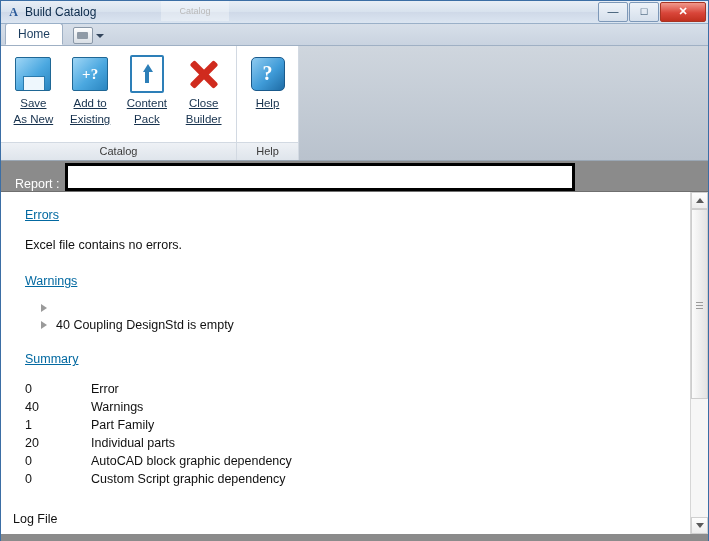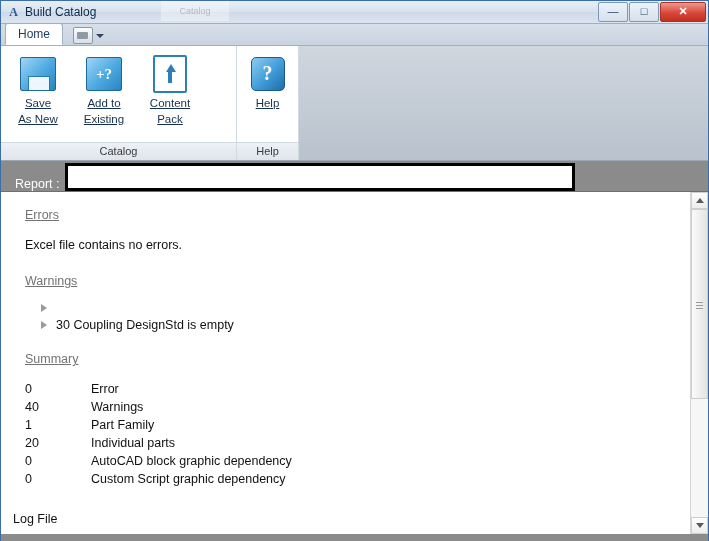--- a/index.html
+++ b/index.html
@@ -302,21 +302,21 @@
     flex: 1;
     padding: 16px 0 0 12px;
     overflow: hidden;
     font-size: 12.5px;
     color: #111111;
   }
   .section-head {
     text-decoration: underline;
     margin: 0 0 16px 12px;
     font-size: 12.5px;
-    color: #737373;
+    color: #0369a1;
   }
   .body-line {
     margin: 0 0 22px 12px;
     font-size: 12.5px;
   }
   .tree-item {
     display: flex;
     align-items: center;
     margin: 0 0 6px 28px;
     font-size: 12.5px;
@@ -449,20 +449,27 @@
           <div class="label">Add to</div>
           <div class="label">Existing</div>
         </div>
         <div class="big-button">
           <div class="glyph">
               <div class="ico-pack"></div>
             </div>
           <div class="label">Content</div>
           <div class="label">Pack</div>
         </div>
+        <div class="big-button">
+          <div class="glyph">
+              <div class="ico-close"></div>
+            </div>
+          <div class="label">Close</div>
+          <div class="label">Builder</div>
+        </div>
       </div>
       <div class="panel-label">Catalog</div>
     </div>
 
     <div class="ribbon-panel" style="width:62px;">
       <div class="panel-items" style="justify-content:center;">
         <div class="big-button">
           <div class="glyph">
               <div class="ico-help">?</div>
             </div>
@@ -485,21 +492,21 @@
 
       <div class="section-head">Errors</div>
       <div class="body-line">Excel file contains no errors.</div>
 
       <div class="section-head">Warnings</div>
       <div class="tree-item">
         <span class="tri"></span>
       </div>
       <div class="tree-item">
         <span class="tri"></span>
-        <span>30 Coupling DesignStd is empty</span>
+        <span>40 Coupling DesignStd is empty</span>
       </div>
 
       <div class="spacer-18"></div>
       <div class="section-head">Summary</div>
 
       <table class="summary-table">
         <tbody>
             <tr>
           <td class="num">0</td>
           <td>Error</td>

